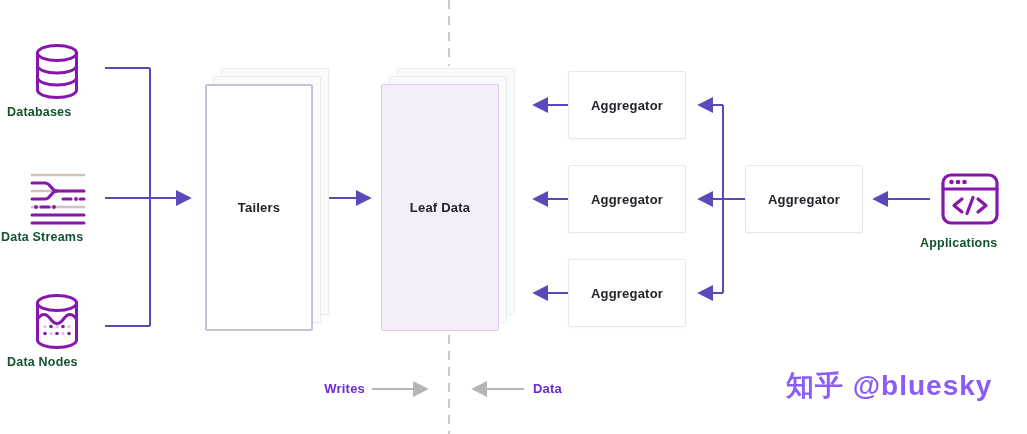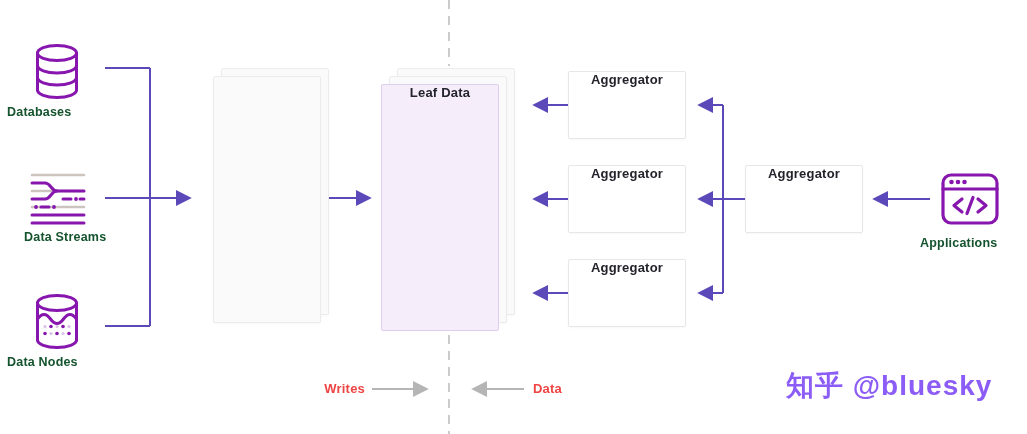--- a/index.html
+++ b/index.html
@@ -8,29 +8,29 @@
     font-family:"Liberation Sans","DejaVu Sans",sans-serif;overflow:hidden;
   }
   .abs{position:absolute;}
   svg.layer{position:absolute;left:0;top:0;width:1027px;height:434px;}
   .icon-label{
     position:absolute;width:100px;
     font-size:12.5px;font-weight:bold;color:#14532d;letter-spacing:.2px;
   }
   .card{
     position:absolute;box-sizing:border-box;border-radius:2px;
-    display:flex;align-items:flex-start;justify-content:center;
+    display:flex;align-items:center;justify-content:center;
   }
   .card.back{background:#fafafb;border:1.5px solid #ececee;box-shadow:0 1px 2px rgba(0,0,0,.03);}
   .card.tailers-main{background:#ffffff;border:2px solid #cbc0db;}
   .card.leaf-main{background:#f5eefa;border:1.5px solid #decfee;}
   .card.agg{background:#ffffff;border:1.5px solid #e7e7ea;box-shadow:0 1px 2px rgba(0,0,0,.03);}
   .card-label{font-size:13px;font-weight:bold;color:#23232b;letter-spacing:.2px;}
   .flow-label{
-    position:absolute;font-size:13px;font-weight:bold;color:#ef4444;letter-spacing:.2px;
+    position:absolute;font-size:13px;font-weight:bold;color:#6d28d9;letter-spacing:.2px;
   }
   .watermark{
     position:absolute;left:786px;top:367px;width:240px;
     font-size:28px;font-weight:bold;color:#8b5cf6;letter-spacing:1px;
     text-shadow:1px 2px 1px #ffffff;white-space:nowrap;
   }
 </style>
 </head>
 <body>
 
@@ -109,21 +109,21 @@
       <path d="M11 36 H19"></path>
       <path d="M2 44 H54"></path>
       <path d="M2 52 H54"></path>
     </g>
     <g fill="#8716ae" stroke="none">
       <circle cx="46" cy="28" r="1.9"></circle>
       <circle cx="6" cy="36" r="1.9"></circle>
       <circle cx="24" cy="36" r="1.9"></circle>
     </g>
   </svg>
-  <div class="icon-label" style="left:24px;top:230px;">Data Streams</div>
+  <div class="icon-label" style="left:1px;top:230px;">Data Streams</div>
 
   <svg class="abs" style="left:33px;top:293px;" width="48" height="57" viewBox="0 0 48 57">
     <g stroke="#8716ae" stroke-width="3" fill="none" stroke-linecap="round">
       <ellipse cx="24" cy="10" rx="19.5" ry="7.5"></ellipse>
       <path d="M4.5 10 V47"></path>
       <path d="M43.5 10 V47"></path>
       <path d="M4.5 47 A19.5 7.5 0 0 0 43.5 47"></path>
       <path d="M4.5 26 Q11 17 17.5 26 T30.5 26 T43.5 26"></path>
     </g>
     <g fill="#8716ae" stroke="none">
@@ -138,20 +138,23 @@
         <circle cx="24" cy="33.5" r="1.6"></circle>
         <circle cx="36" cy="33.5" r="1.6"></circle>
       <circle cx="18" cy="40.5" r="1.6"></circle>
         <circle cx="30" cy="40.5" r="1.6"></circle>
     </g>
   </svg>
   <div class="icon-label" style="left:7px;top:355px;">Data Nodes</div>
 
   <div class="card back" style="left:221px;top:68px;width:108px;height:247px;"></div>
   <div class="card back" style="left:213px;top:76px;width:108px;height:247px;"></div>
+  <div class="card tailers-main" style="left:205px;top:84px;width:108px;height:247px;">
+    <span class="card-label">Tailers</span>
+  </div>
 
   <div class="card back" style="left:397px;top:68px;width:118px;height:247px;"></div>
   <div class="card back" style="left:389px;top:76px;width:118px;height:247px;"></div>
   <div class="card leaf-main" style="left:381px;top:84px;width:118px;height:247px;">
     <span class="card-label">Leaf Data</span>
   </div>
 
   <div class="card agg" style="left:568px;top:71px;width:118px;height:68px;">
     <span class="card-label">Aggregator</span>
   </div>

